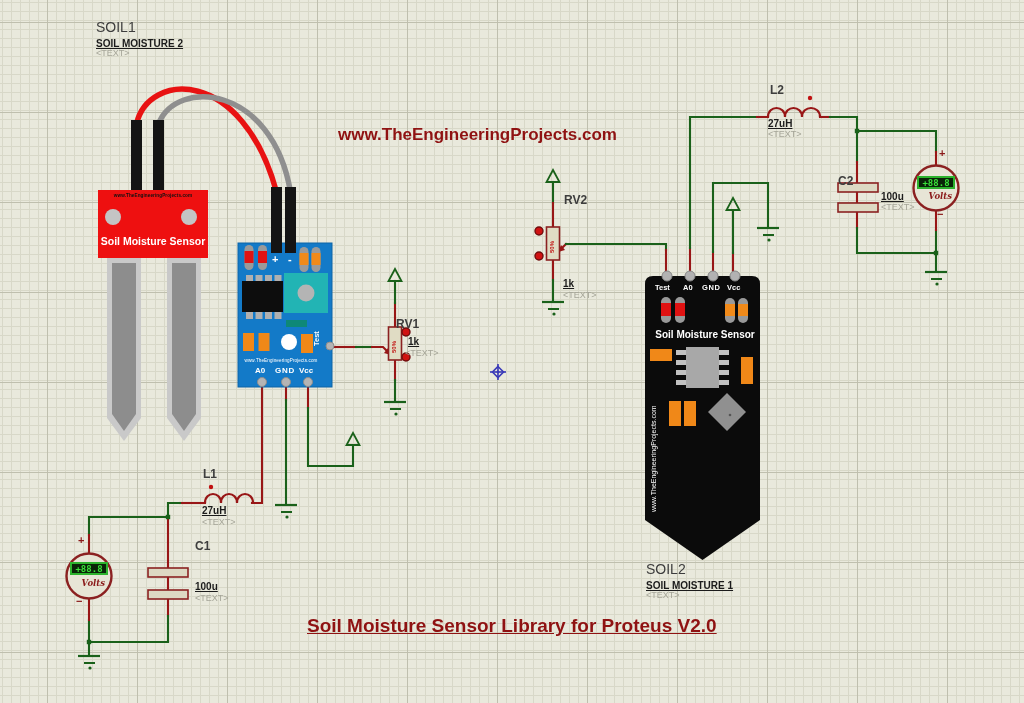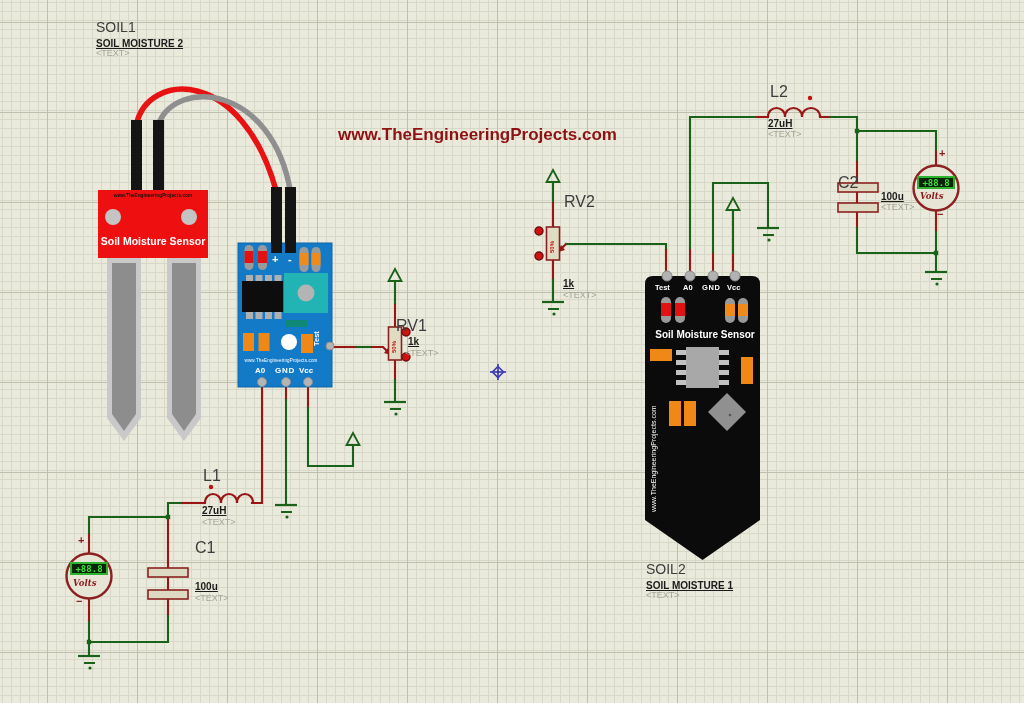--- a/index.html
+++ b/index.html
@@ -11,34 +11,34 @@
       linear-gradient(90deg,#bfbfae 1px, transparent 1px),
       linear-gradient(#d8d8c8 1px, transparent 1px),
       linear-gradient(90deg,#d8d8c8 1px, transparent 1px);
     background-size:90px 90px,90px 90px,9px 9px,9px 9px;
     background-position:0 22px,47px 0,0 2px,2px 0;
     font-family:"Liberation Sans",sans-serif;
   }
   svg{position:absolute;left:0;top:0;}
   .lbl{position:absolute;white-space:nowrap;line-height:1.05;}
   .ref{font-size:14px;color:#3d3d3d;}
-  .ref-sm{font-size:16px;color:#3d3d3d;}
+  .ref-sm{font-size:12px;color:#3d3d3d;font-weight:bold;}
   .val{font-size:10px;font-weight:bold;color:#1b1b1b;text-decoration:underline;}
   .ph{font-size:9px;color:#a5a598;}
   .title{font-size:17px;font-weight:bold;color:#8f1212;}
   .caption{font-size:19px;font-weight:bold;color:#8f1212;text-decoration:underline;}
   .white-b{color:#ffffff;font-weight:bold;}
   .lcd{
     position:absolute;width:38px;height:13px;box-sizing:border-box;
     background:#0a2408;border:2px solid #2db32d;
     color:#3ae23a;font-family:"DejaVu Sans Mono",monospace;
     font-size:9px;font-weight:bold;text-align:center;line-height:10px;
   }
   .volts{font-family:"DejaVu Serif",serif;font-style:italic;font-weight:bold;
-         font-size:8.5px;color:#8b1a1a;text-align:left;}
+         font-size:8.5px;color:#8b1a1a;text-align:right;}
   .term{font-size:11px;font-weight:bold;color:#8b1a1a;}
   .rot-ccw{transform:rotate(-90deg);transform-origin:0 0;}
   .pct{font-size:6px;color:#c01010;font-weight:bold;}
   .tiny-url{font-size:4.6px;letter-spacing:.1px;}
 </style>
 </head>
 <body>
 
 <div id="canvas">
 
@@ -259,20 +259,21 @@
     </g>
     <rect x="741" y="357" width="12" height="27" fill="#f08818"></rect>
     <rect x="669" y="401" width="12" height="25" fill="#f08818"></rect>
     <rect x="684" y="401" width="12" height="25" fill="#f08818"></rect>
     <polygon points="727,393 746,412 727,431 708,412" fill="#909090"></polygon>
     <circle cx="730" cy="415" r="1.3" fill="#555"></circle>
   </g>
 </svg>
 
 <div class="lbl title" style="left:338px;top:126px">www.TheEngineeringProjects.com</div>
+<div class="lbl caption" style="left:307px;top:616px">Soil Moisture Sensor Library for Proteus V2.0</div>
 
 <div class="lbl ref" style="left:96px;top:20px">SOIL1</div>
 <div class="lbl val" style="left:96px;top:39px">SOIL MOISTURE 2</div>
 <div class="lbl ph" style="left:96px;top:49px">&lt;TEXT&gt;</div>
 
 <div class="lbl ref" style="left:646px;top:562px">SOIL2</div>
 <div class="lbl val" style="left:646px;top:581px">SOIL MOISTURE 1</div>
 <div class="lbl ph" style="left:646px;top:591px">&lt;TEXT&gt;</div>
 
 <div class="lbl tiny-url" style="left:100px;top:194px;width:106px;text-align:center;color:#111;font-weight:bold">www.TheEngineeringProjects.com</div>

